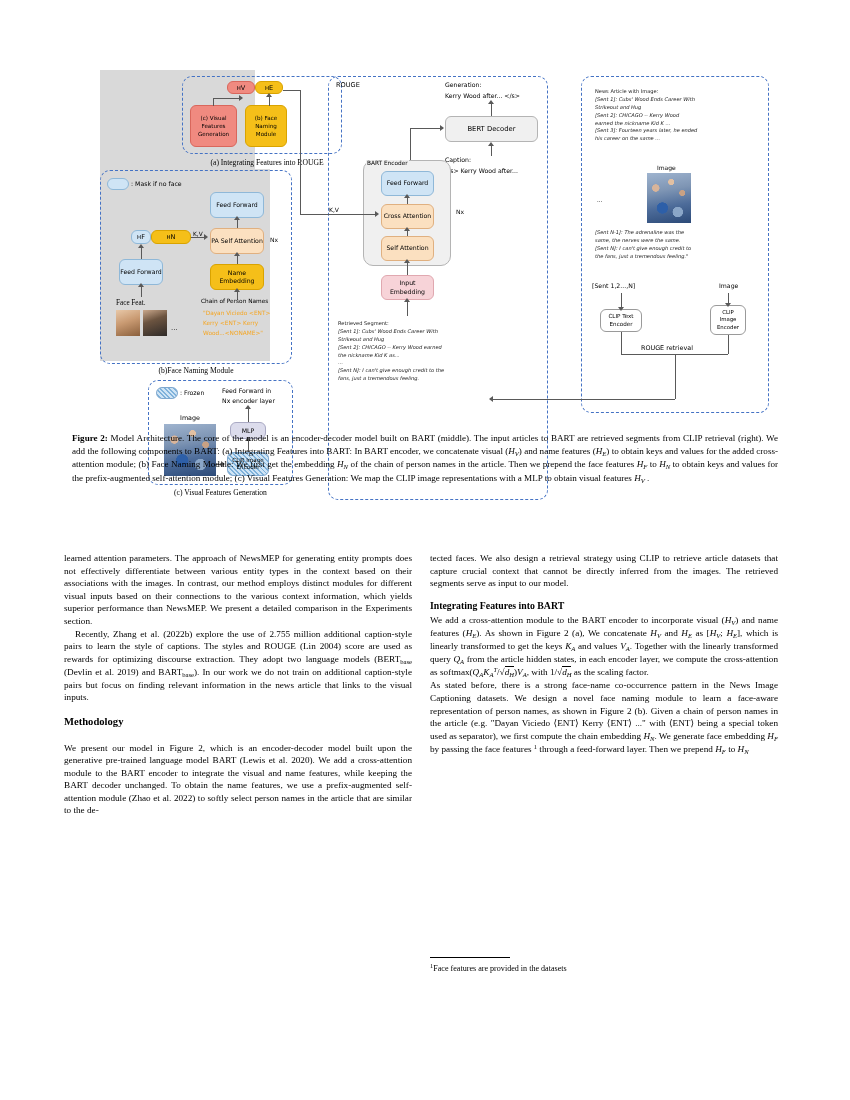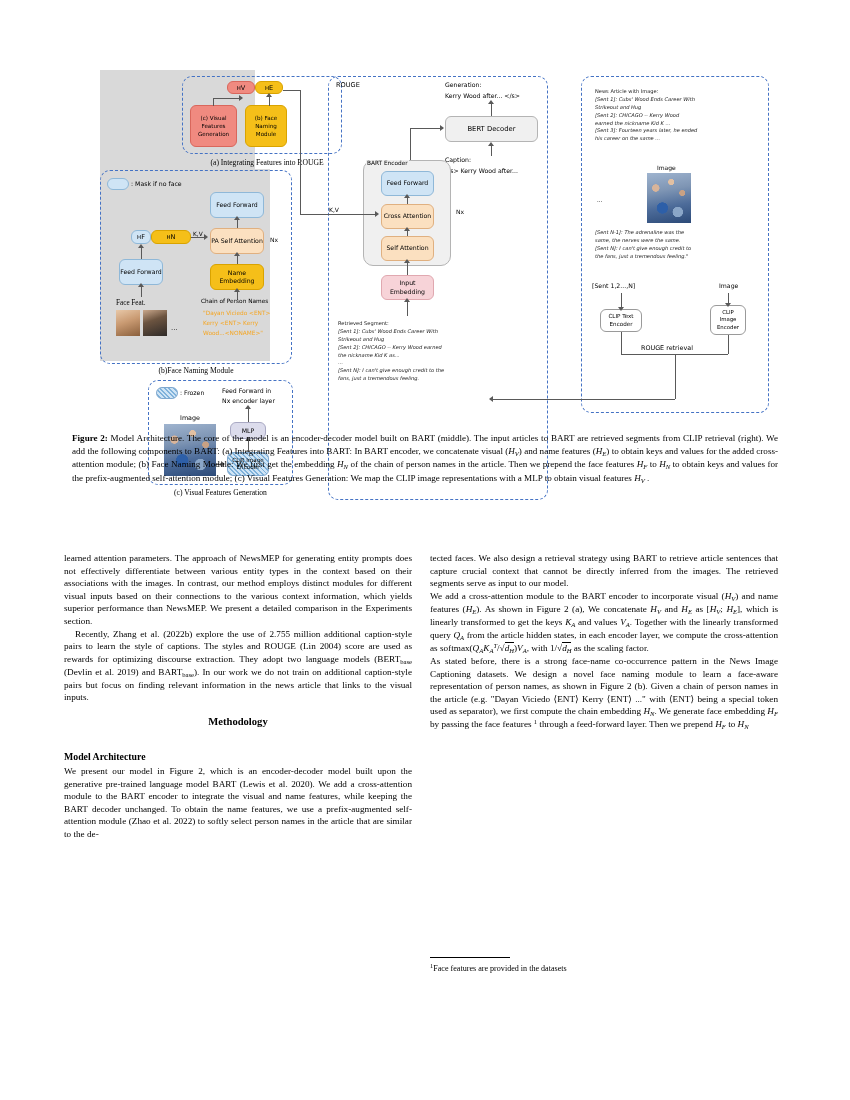--- a/index.html
+++ b/index.html
@@ -63,21 +63,21 @@
   .face2{background:linear-gradient(160deg,#caa88c 0%,#6c5440 40%,#2e2a28 100%);}
 
   
   .figcaption{position:absolute;left:72px;top:432px;width:706px;
      font-size:9.1px;line-height:1.42;text-align:justify;}
   .col{position:absolute;width:348px;font-size:9.2px;line-height:1.37;text-align:justify;}
   .colL{left:64px;top:552px;}
   .colR{left:430px;top:552px;}
   .col p{margin:0 0 0 0;text-indent:0;}
   .col p.ind{text-indent:11px;}
-  h2.sec{font-size:10.6px;font-weight:bold;text-align:center;margin:11px 0 20px 0;
+  h2.sec{font-size:10.6px;font-weight:bold;margin:11px 0 12px 0;
     font-family:"Liberation Serif",serif;}
   h3.sub{font-size:9.8px;font-weight:bold;text-align:left;margin:9px 0 2px 0;
     font-family:"Liberation Serif",serif;}
   .sub2{font-size:6.6px;vertical-align:-2px;}
   .sup{font-size:6.4px;vertical-align:3px;}
   i.v{font-style:italic;}
   .fnrule{position:absolute;left:430px;top:957px;width:80px;height:1px;background:#000;}
   .fn{position:absolute;left:430px;top:962px;width:348px;font-size:8.1px;line-height:1.3;}
 </style>
 </head>
@@ -323,26 +323,26 @@
       cross-attention module; (b) Face Naming Module: We first get the embedding <i class="v">H</i><span class="sub2"><i class="v">N</i></span> of the chain of person names in the article.
       Then we prepend the face features <i class="v">H</i><span class="sub2"><i class="v">F</i></span> to <i class="v">H</i><span class="sub2"><i class="v">N</i></span> to obtain keys and values for the prefix-augmented self-attention module; (c)
       Visual Features Generation: We map the CLIP image representations with a MLP to obtain visual features <i class="v">H</i><span class="sub2"><i class="v">V</i></span> .
     </span>
   </div>
 
   <div class="col colL">
     <p>learned attention parameters. The approach of NewsMEP for generating entity prompts does not effectively differentiate between various entity types in the context based on their associations with the images. In contrast, our method employs distinct modules for different visual inputs based on their connections to the various context information, which yields superior performance than NewsMEP. We present a detailed comparison in the Experiments section.</p>
     <p class="ind"><span>Recently, Zhang et al. (2022b) explore the use of 2.755 million additional caption-style pairs to learn the style of captions. The styles and ROUGE (Lin 2004) score are used as rewards for optimizing discourse extraction. They adopt two language models (BERT</span><span class="sub2">base</span><span> (Devlin et al. 2019) and BART</span><span class="sub2">base</span><span>). In our work we do not train on additional caption-style pairs but focus on finding relevant information in the news article that links to the visual inputs.</span></p>
     <h2 class="sec">Methodology</h2>
-    <h3 class="sub">Model Architecture</h3>
     <p>We present our model in Figure 2, which is an encoder-decoder model built upon the generative pre-trained language model BART (Lewis et al. 2020). We add a cross-attention module to the BART encoder to integrate the visual and name features, while keeping the BART decoder unchanged. To obtain the name features, we use a prefix-augmented self-attention module (Zhao et al. 2022) to softly select person names in the article that are similar to the de-</p>
   </div>
 
   <div class="col colR">
-    <p>tected faces. We also design a retrieval strategy using BART to retrieve article sentences that capture crucial context that cannot be directly inferred from the images. The retrieved segments serve as input to our model.</p>
+    <p>tected faces. We also design a retrieval strategy using CLIP to retrieve article datasets that capture crucial context that cannot be directly inferred from the images. The retrieved segments serve as input to our model.</p>
+    <h3 class="sub">Integrating Features into BART</h3>
     <p>We add a cross-attention module to the BART encoder to incorporate visual (<i class="v">H</i><span class="sub2"><i class="v">V</i></span>) and name features (<i class="v">H</i><span class="sub2"><i class="v">E</i></span>). As shown in Figure 2 (a), We concatenate <i class="v">H</i><span class="sub2"><i class="v">V</i></span> and <i class="v">H</i><span class="sub2"><i class="v">E</i></span> as [<i class="v">H</i><span class="sub2"><i class="v">V</i></span>; <i class="v">H</i><span class="sub2"><i class="v">E</i></span>], which is linearly transformed to get the keys <i class="v">K</i><span class="sub2"><i class="v">A</i></span> and values <i class="v">V</i><span class="sub2"><i class="v">A</i></span>. Together with the linearly transformed query <i class="v">Q</i><span class="sub2"><i class="v">A</i></span> from the article hidden states, in each encoder layer, we compute the cross-attention as softmax(<i class="v">Q</i><span class="sub2"><i class="v">A</i></span><i class="v">K</i><span class="sub2"><i class="v">A</i></span><span class="sup"><i class="v">T</i></span>/√<span style="border-top:1px solid #000;"><i class="v">d</i><span class="sub2"><i class="v">H</i></span></span>)<i class="v">V</i><span class="sub2"><i class="v">A</i></span>, with 1/√<span style="border-top:1px solid #000;"><i class="v">d</i><span class="sub2"><i class="v">H</i></span></span> as the scaling factor.</p>
     <p>As stated before, there is a strong face-name co-occurrence pattern in the News Image Captioning datasets. We design a novel face naming module to learn a face-aware representation of person names, as shown in Figure 2 (b). Given a chain of person names in the article (e.g. "Dayan Viciedo ⟨ENT⟩ Kerry ⟨ENT⟩ ..." with ⟨ENT⟩ being a special token used as separator), we first compute the chain embedding <i class="v">H</i><span class="sub2"><i class="v">N</i></span>. We generate face embedding <i class="v">H</i><span class="sub2"><i class="v">F</i></span> by passing the face features <span class="sup">1</span> through a feed-forward layer. Then we prepend <i class="v">H</i><span class="sub2"><i class="v">F</i></span> to <i class="v">H</i><span class="sub2"><i class="v">N</i></span></p>
   </div>
 
   <div class="fnrule"></div>
   <div class="fn"><span class="sup">1</span><span>Face features are provided in the datasets</span></div>
 
 </div>
 
 </body></html>

